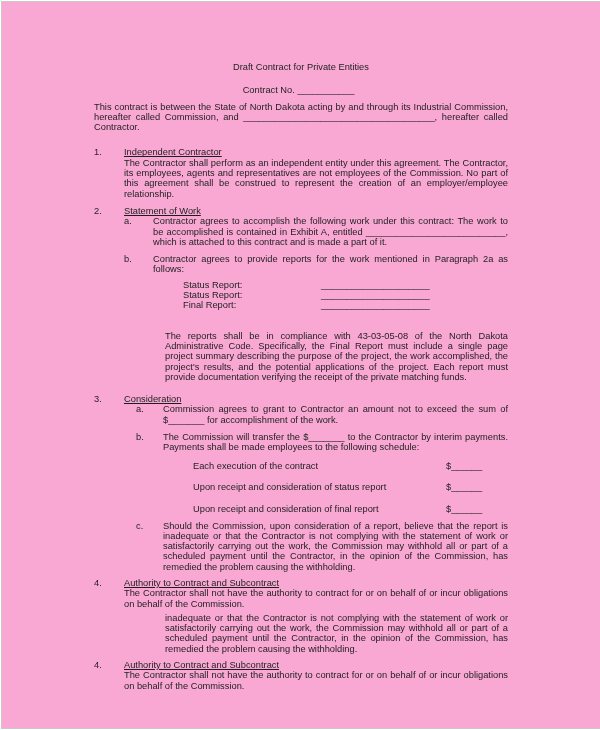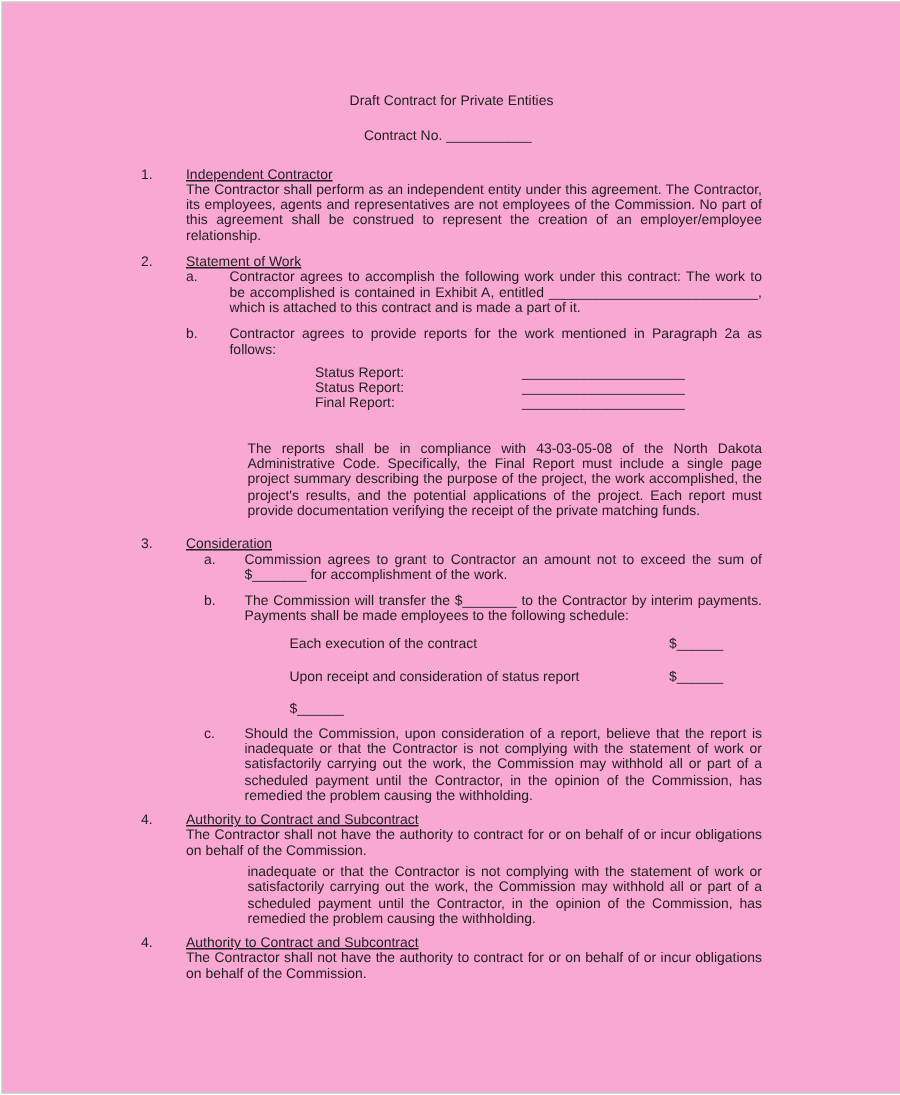--- a/index.html
+++ b/index.html
@@ -35,21 +35,21 @@
   .heading { text-decoration: underline; }
 
   .sub { position: relative; padding-left: 29px; }
   .sub .letter { position: absolute; left: 0; top: 0; }
   .sub3 { margin-left: 12px; padding-left: 27px; }
 
   .sec-1 { margin-top: 15px; }
   .sec-2 { margin-top: 7px; }
   .sub-gap { margin-top: 7px; }
 
-  .reports { margin-top: 5px; margin-left: 86px; }
+  .reports { margin-top: 5px; margin-left: 59px; }
   .report-row { display: flex; }
   .report-label { width: 138px; flex: none; }
 
   .indent-para { margin-top: 20px; margin-left: 41px; }
 
   .sec-3 { margin-top: 12px; }
   .schedule { margin-top: 8px; margin-left: 69px; }
   .sched-row { display: flex; }
   .sched-row + .sched-row { margin-top: 11.5px; }
   .sched-label { width: 253px; flex: none; }
@@ -65,20 +65,21 @@
 <div class="page">
   <div class="content">
 
     <div class="title">Draft Contract for Private Entities</div>
 
     <div class="contract-no">
       <span>Contract No.</span>
       <span>___________</span>
     </div>
 
+    <p class="intro just">This contract is between the State of North Dakota acting by and through its Industrial Commission, hereafter called Commission, and _____________________________________, hereafter called Contractor.</p>
 
     <div class="sec sec-1">
       <span class="num">1.</span>
       <div class="sec-body">
         <div class="heading">Independent Contractor</div>
         <p class="just">The Contractor shall perform as an independent entity under this agreement. The Contractor, its employees, agents and representatives are not employees of the Commission. No part of this agreement shall be construed to represent the creation of an employer/employee relationship.</p>
       </div>
     </div>
 
     <div class="sec sec-2">
@@ -133,20 +134,21 @@
         <div class="schedule">
           <div class="sched-row">
             <span class="sched-label">Each execution of the contract</span>
             <span>$______</span>
           </div>
           <div class="sched-row">
             <span class="sched-label">Upon receipt and consideration of status report</span>
             <span>$______</span>
           </div>
           <div class="sched-row">
+            <span class="sched-label">Upon receipt and consideration of final report</span>
             <span>$______</span>
           </div>
         </div>
 
         <div class="sub sub3 sub-c">
           <span class="letter">c.</span>
           <p class="just">Should the Commission, upon consideration of a report, believe that the report is inadequate or that the Contractor is not complying with the statement of work or satisfactorily carrying out the work, the Commission may withhold all or part of a scheduled payment until the Contractor, in the opinion of the Commission, has remedied the problem causing the withholding.</p>
         </div>
       </div>
     </div>

